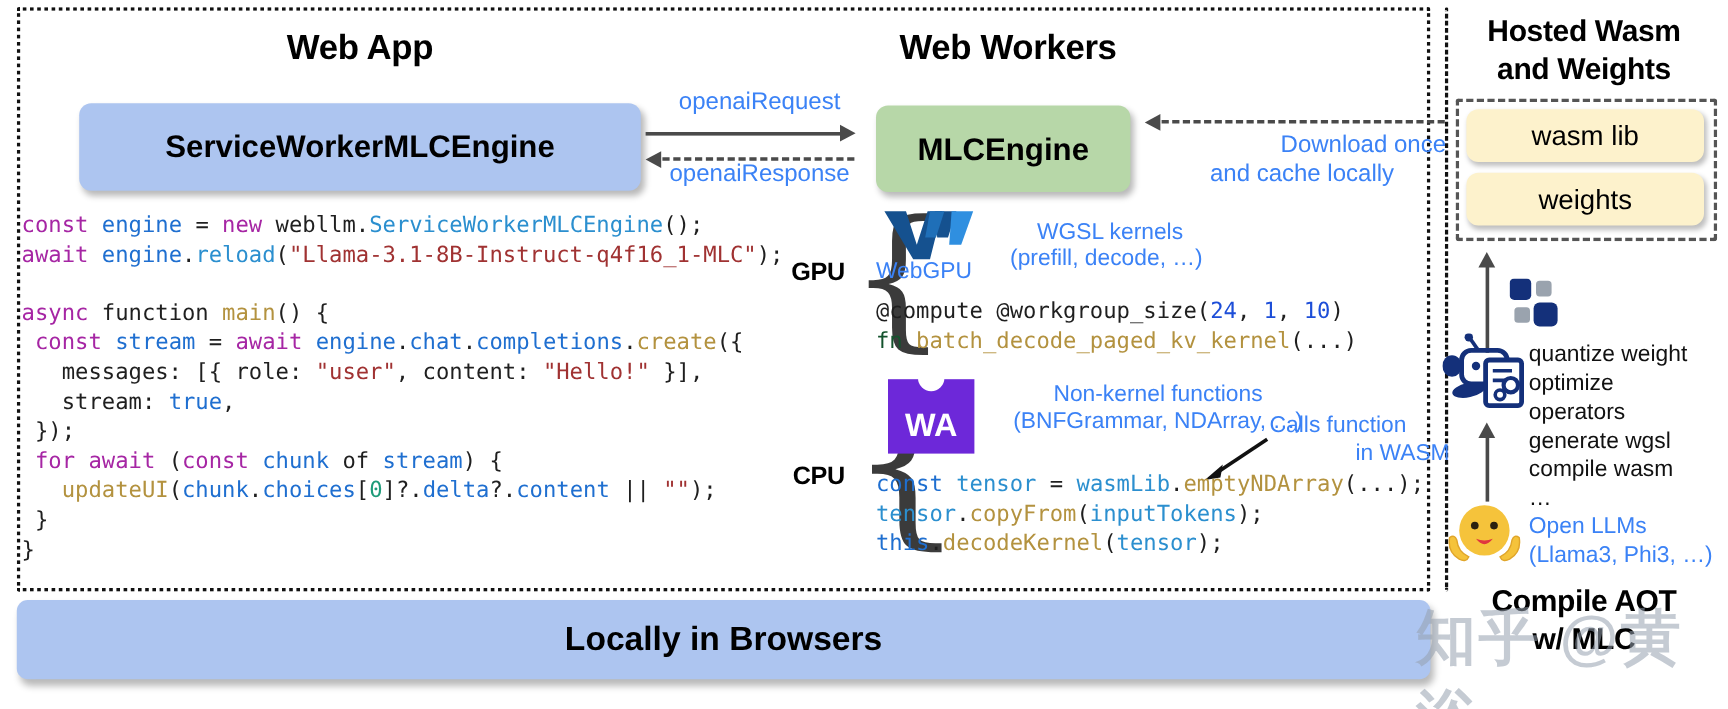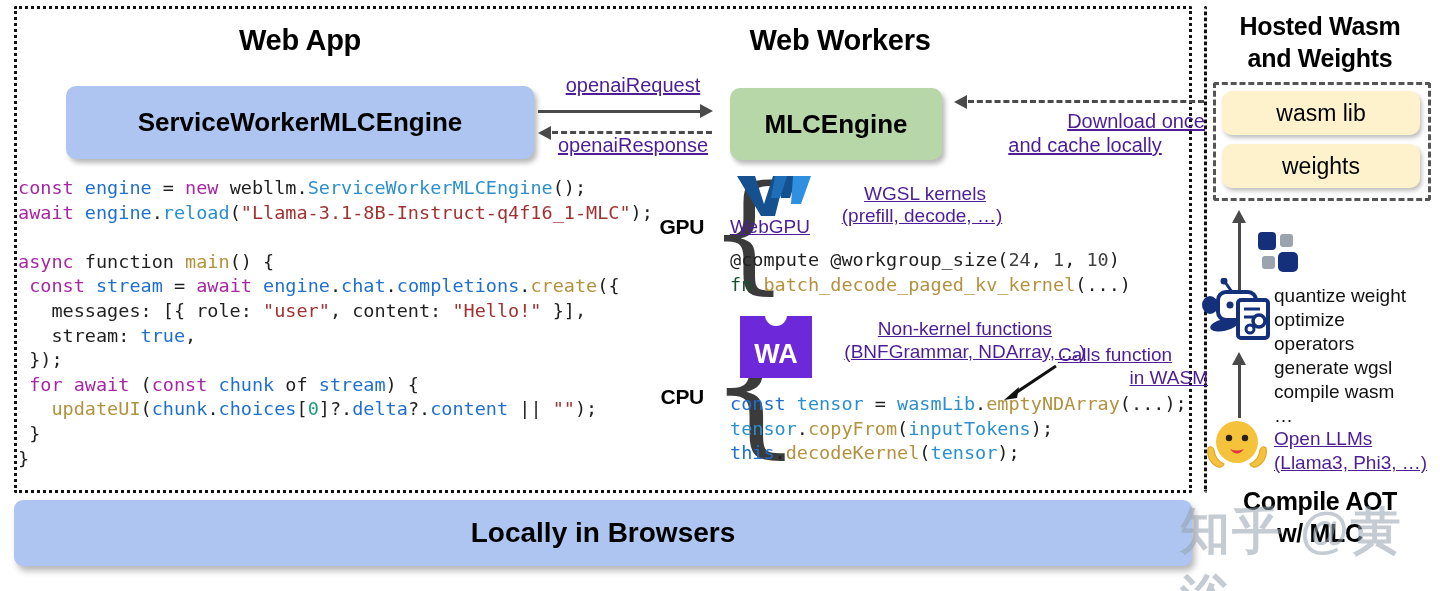--- a/index.html
+++ b/index.html
@@ -22,21 +22,21 @@
   #hosted-frame { border-left: 3px dotted #111; border-top: none; border-right: none; border-bottom: none; width: 0; height: 487px;}
 
   
   .hdr {
     position: absolute;
     font-weight: bold;
     color: #000;
     text-align: center;
     letter-spacing: -0.3px;
   }
-  .plain { position: absolute; color: #4c1d95; text-decoration: underline; }
+  .plain { position: absolute; color: #3b82f6; }
 
   
   .rbox {
     position: absolute;
     border-radius: 10px;
     display: flex;
     align-items: center;
     justify-content: center;
     font-weight: bold;
     color: #000;
@@ -54,21 +54,21 @@
     color: #222;
   }
   .k-key   { color: #a626a4; }      
   .k-kw    { color: #14532d; }      
   .k-blue  { color: #1f6fd0; }      
   .k-cyan  { color: #2b8fcf; }      
   .k-fn    { color: #b3923f; }      
   .k-str   { color: #a03232; }      
   .k-num   { color: #1f9b7a; }      
   .k-plain { color: #1f1f1f; }
-  .k-teal  { color: #404040; }
+  .k-teal  { color: #1d4ed8; }
 
   
   .hline { position: absolute; height: 3px; background: #4a4a4a; }
   .vline { position: absolute; width: 3px; background: #4a4a4a; }
   .dash-h {
     position: absolute; height: 0;
     border-top: 3px dashed #4a4a4a;
   }
   .arrowhead { position: absolute; width: 0; height: 0; }
   .ah-right { border-left: 13px solid #4a4a4a; border-top: 7px solid transparent; border-bottom: 7px solid transparent; }

